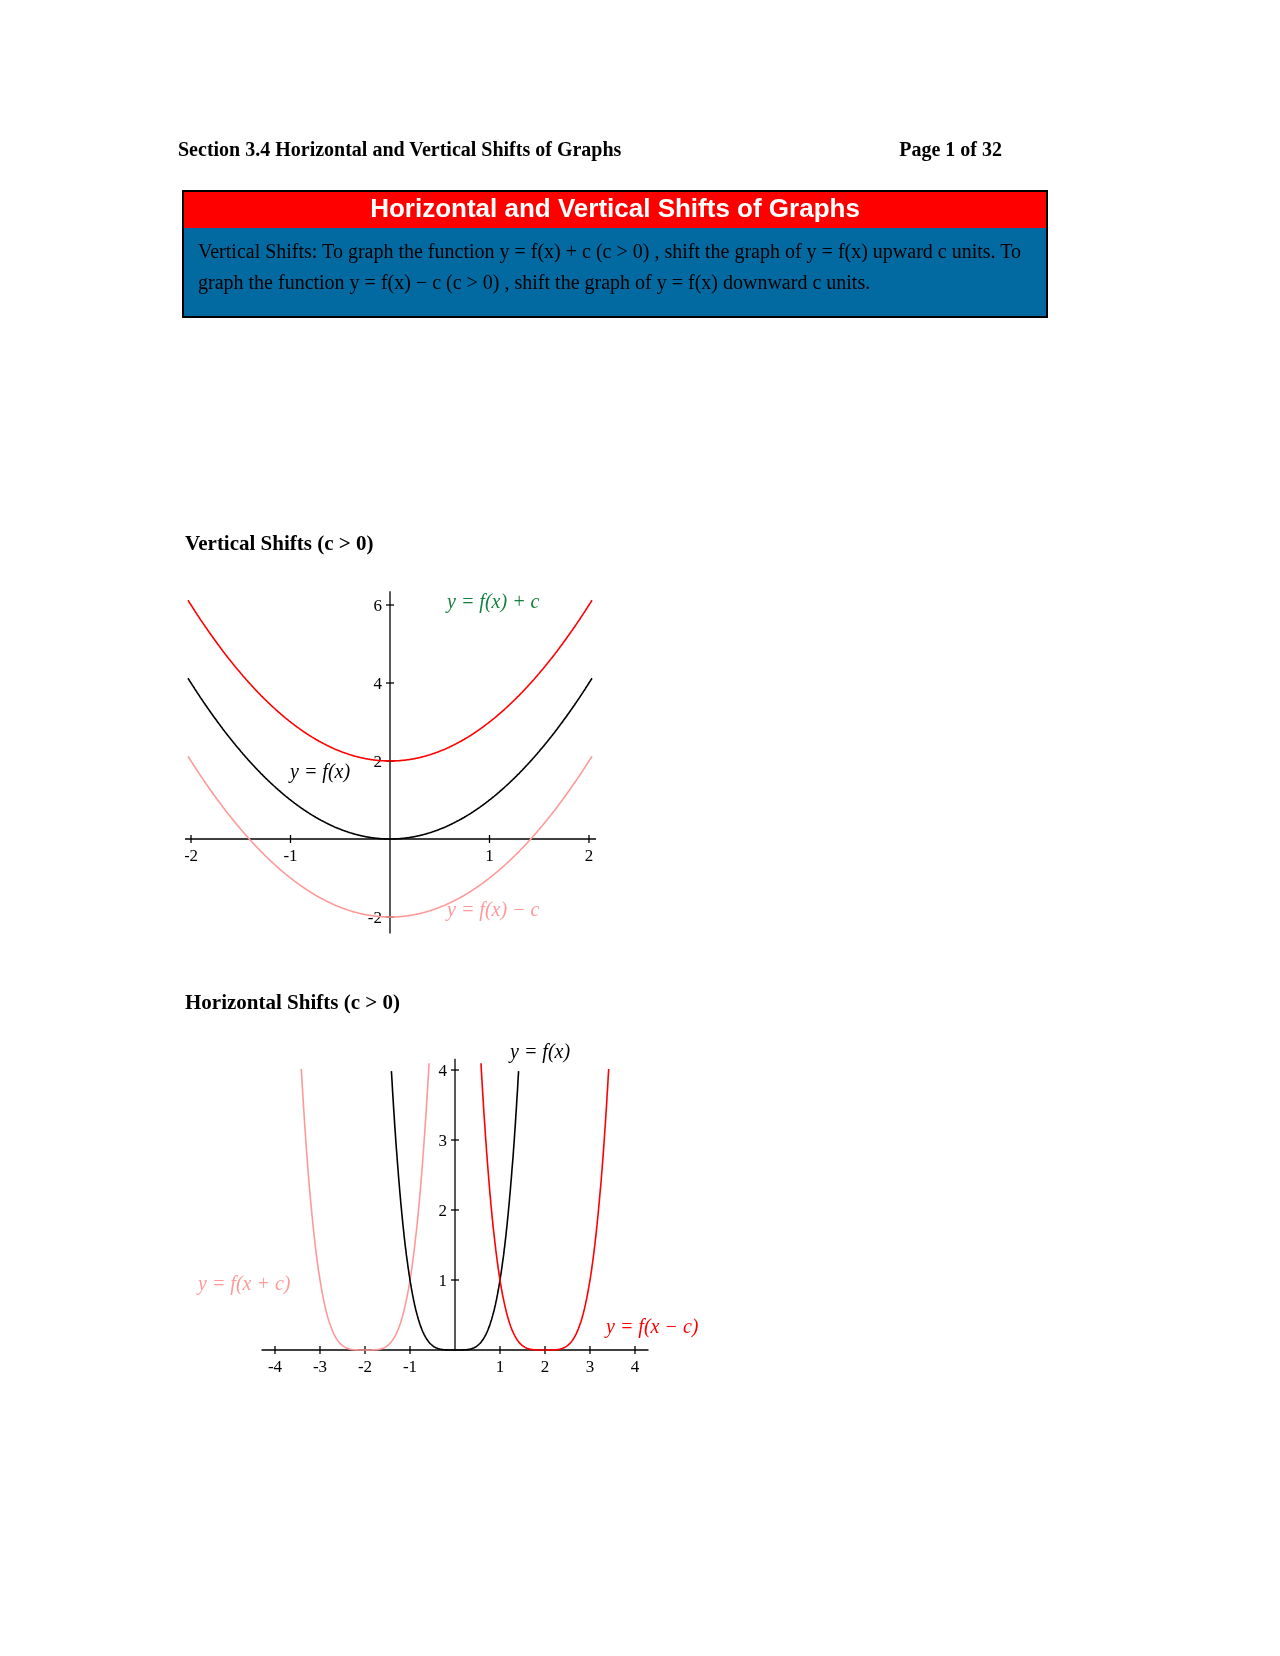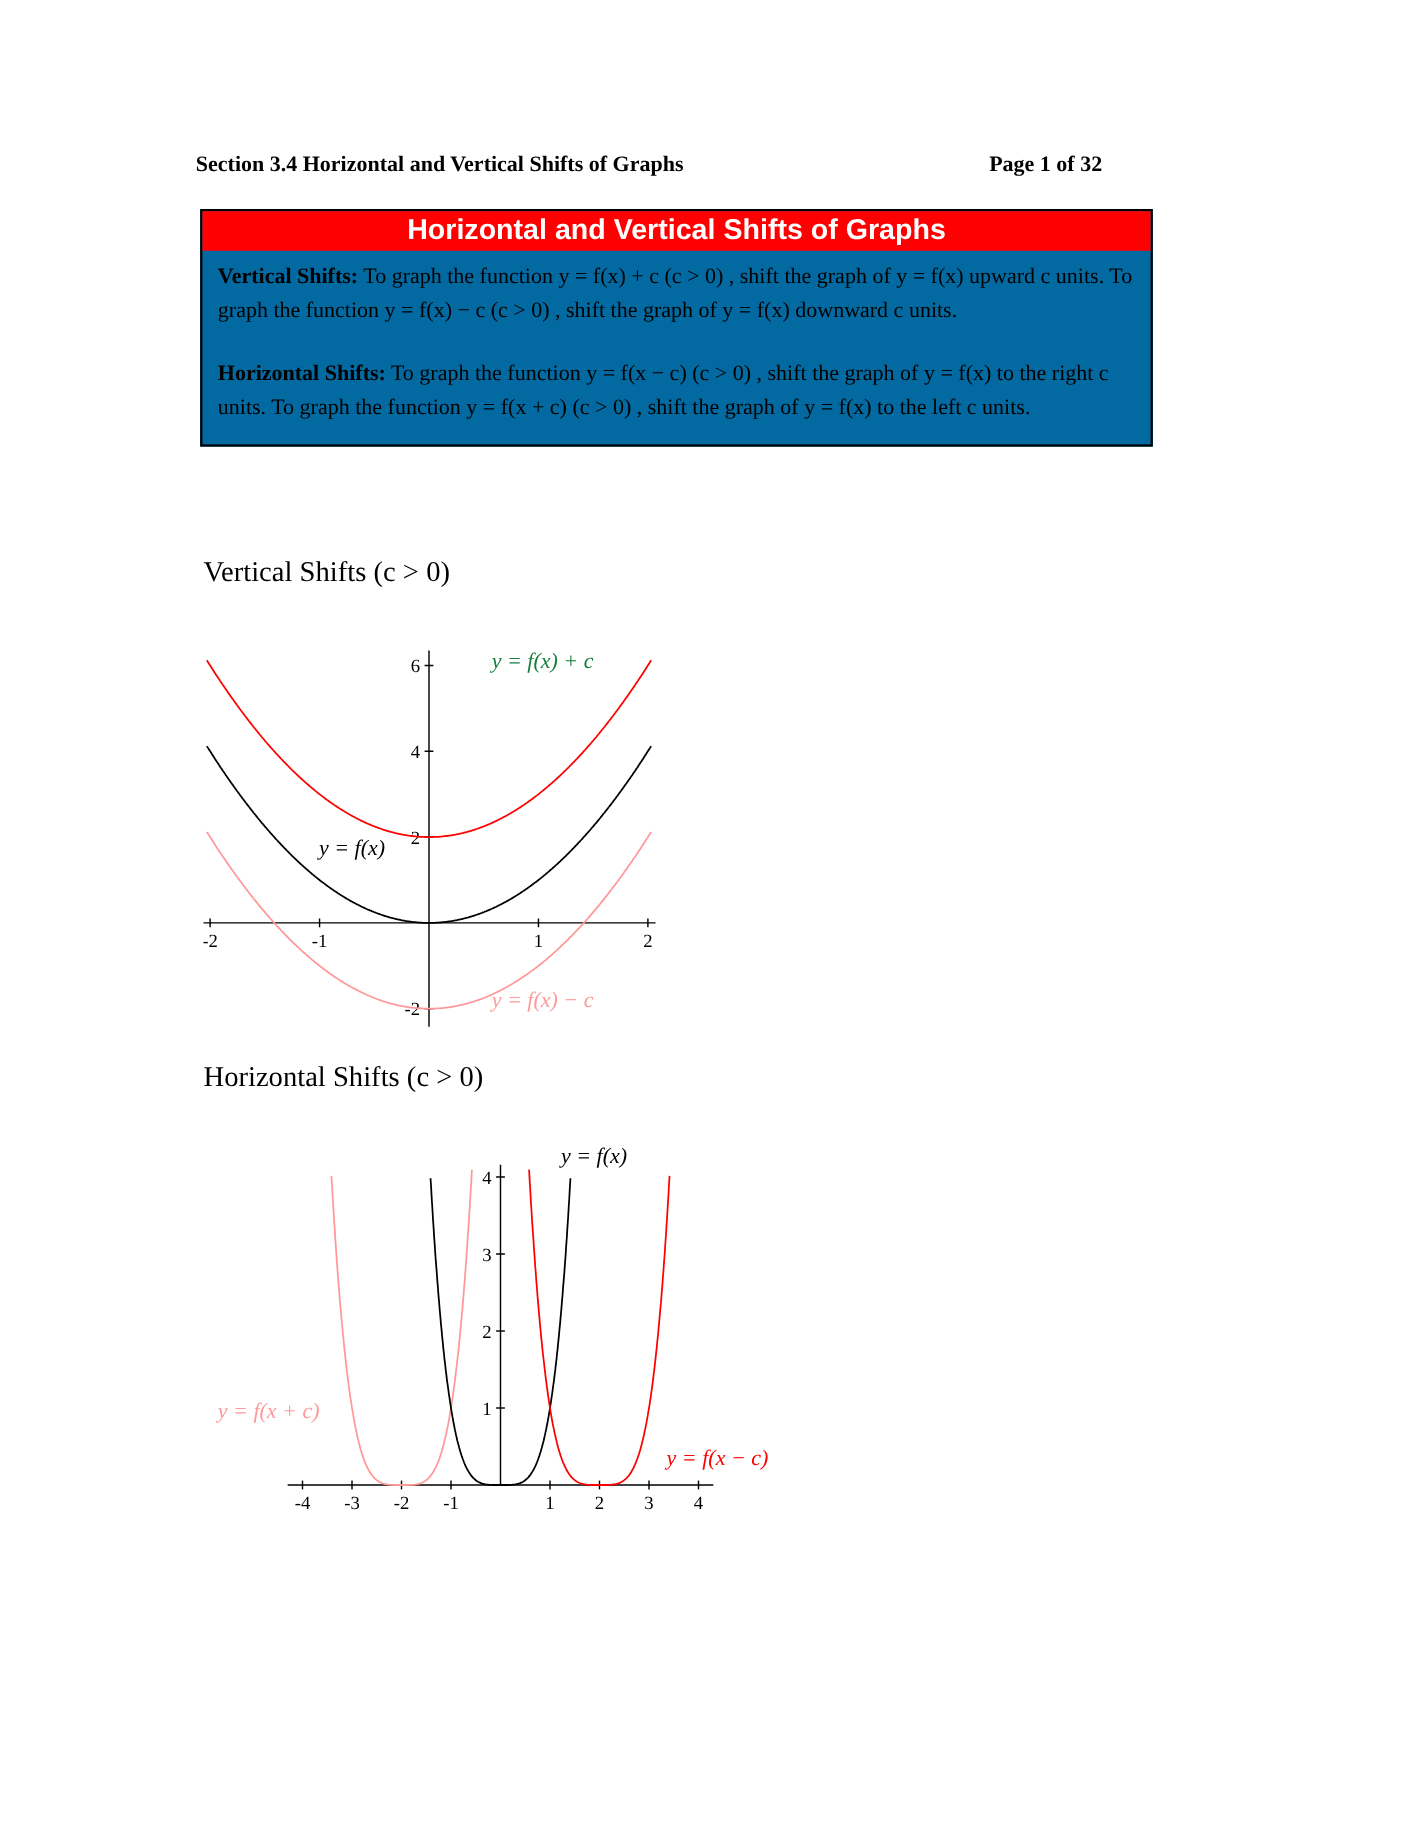--- a/index.html
+++ b/index.html
@@ -36,26 +36,27 @@
     text-align: center;
     padding: 1px 0 4px 0;
   }
   .infobox-body {
     padding: 8px 14px 18px 14px;
     font-size: 20px;
     line-height: 1.55;
   }
   .infobox-body p { margin: 0; }
   .infobox-body p.p2 { margin-top: 26px; }
-  .lead { font-weight: bold; }
+  .lead { font-weight: normal; }
   .section-heading {
     position: absolute;
     left: 185px;
-    font-weight: normal;
-    font-size: 26px;
+    font-weight: bold;
+    font-size: 21px;
+    margin-top: 26px;
   }
   #heading1 { top: 505px; }
   #heading2 { top: 964px; }
   .chart { position: absolute; }
   #chart1 { top: 588px; left: 185px; width: 420px; height: 355px; }
   #chart2 { top: 1040px; left: 185px; width: 540px; height: 360px; }
   .chart svg { position: absolute; left: 0; top: 0; }
   .curve-label {
     position: absolute;
     font-style: italic;
@@ -82,21 +83,20 @@
 
   <div class="header">
     <span>Section 3.4 Horizontal and Vertical Shifts of Graphs</span>
     <span>Page 1 of  32</span>
   </div>
 
   <div class="infobox" style="background: #0369a1;">
     <div class="infobox-title" style="background: rgb(255, 0, 0);">Horizontal and Vertical Shifts of Graphs</div>
     <div class="infobox-body">
       <p><b class="lead">Vertical Shifts:</b><span>  To graph the function y = f(x) + c  (c &gt; 0) , shift the graph of  y = f(x) upward c units.  To graph the function y = f(x) − c  (c &gt; 0) , shift the graph of  y = f(x) downward c units.</span></p>
-      <p class="p2"><b class="lead">Horizontal Shifts:</b><span>  To graph the function y = f(x − c)  (c &gt; 0) , shift the graph of y = f(x) to the right c units.  To graph the function y = f(x + c)  (c &gt; 0) , shift the graph of y = f(x) to the left c units.</span></p>
     </div>
   </div>
 
   <div class="section-heading" id="heading1">Vertical Shifts (c &gt; 0)</div>
 
   <div class="chart" id="chart1">
     <svg width="420" height="355">
         <line x1="-0.964999999999975" y1="251" x2="410.965" y2="251" stroke="#000" stroke-width="1.3"></line>
         <line x1="205" y1="345.38" x2="205" y2="3.3500000000000227" stroke="#000" stroke-width="1.3"></line>
         <line x1="6" y1="247" x2="6" y2="255" stroke="#000" stroke-width="1.3"></line>

